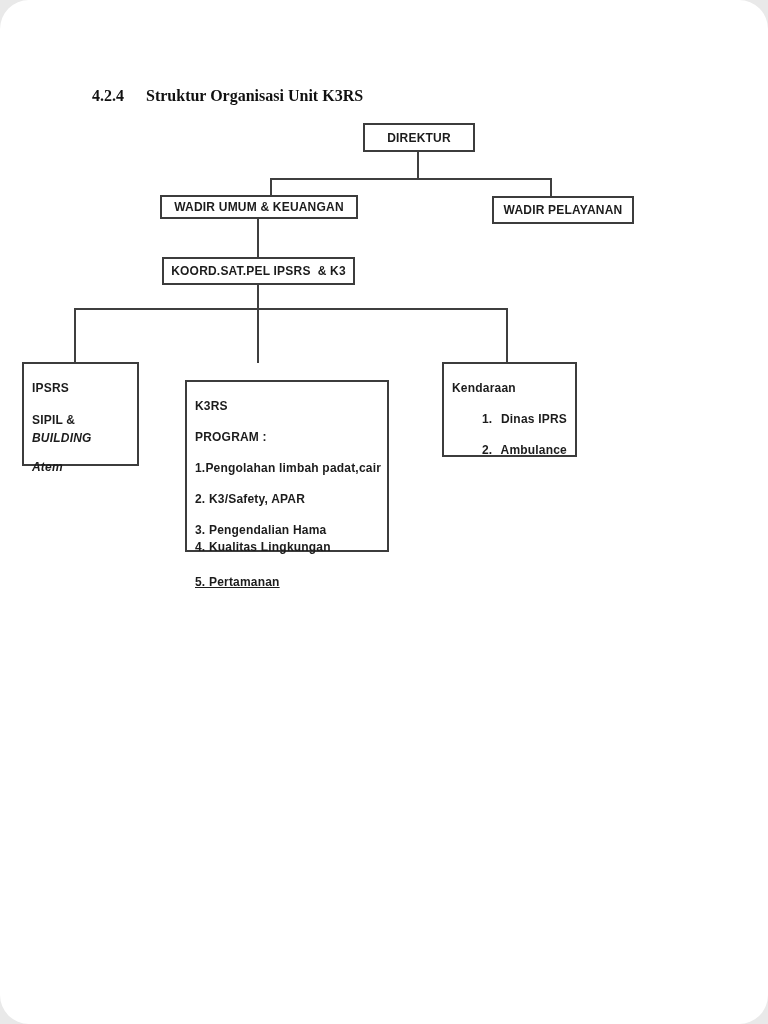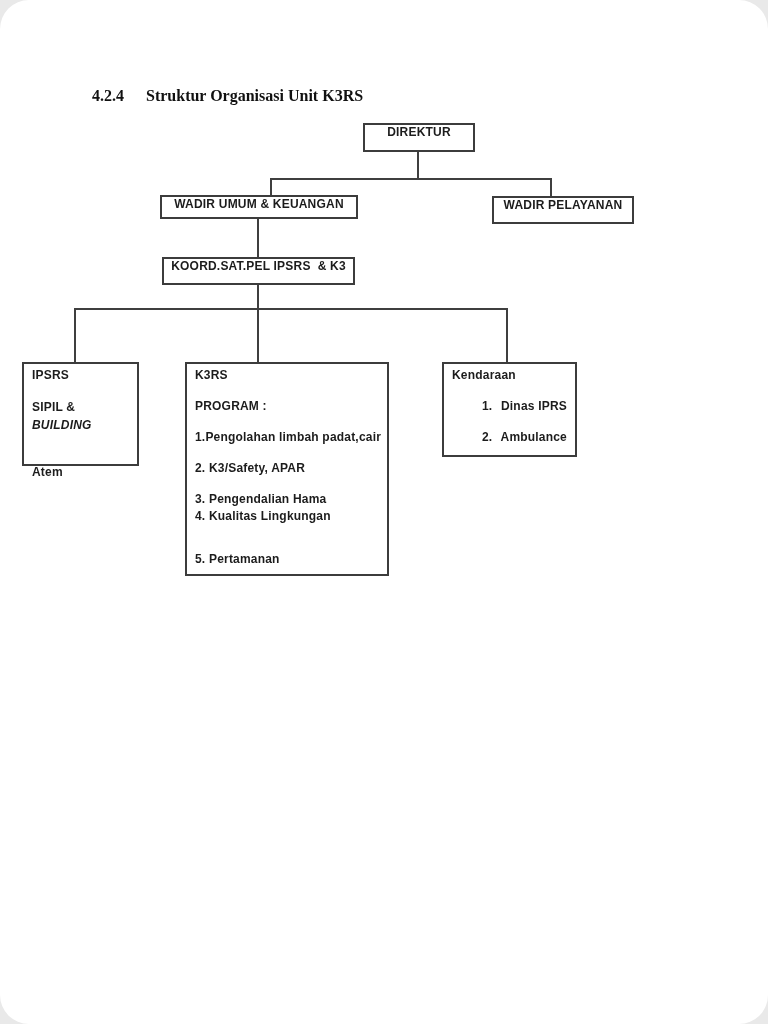--- a/index.html
+++ b/index.html
@@ -32,24 +32,24 @@
     position:absolute;
     border:2px solid #3c3c3c;
     background:#fff;
     box-sizing:border-box;
     font-weight:bold;
     font-size:12px;
     color:#1c1c1c;
     letter-spacing:0.2px;
   }
   .obox.center{
-    display:flex;align-items:flex-start;justify-content:center;
+    display:flex;align-items:center;justify-content:center;
     text-align:center;white-space:pre;
   }
-  .obox.list{padding:4px 8px;}
+  .obox.list{padding:17px 8px;}
   .bline{line-height:15px;white-space:nowrap;}
   
   .hline,.vline{position:absolute;background:#3f3f3f;}
   .hline{height:2px;}
   .vline{width:2px;}
   
   .krow{display:flex;line-height:15px;white-space:nowrap;}
   .krow .n{width:24px;text-align:left;margin-left:30px;}
 </style>
 </head>
@@ -87,31 +87,31 @@
     </div>
 
     <div class="obox center" style="left:162px;top:257px;width:193px;height:28px;">
       <span>KOORD.SAT.PEL IPSRS  &amp; K3</span>
     </div>
 
     <div class="obox list" style="left:22px;top:362px;width:117px;height:104px;">
       <div class="bline">IPSRS</div>
       <div class="bline" style="margin-top:17px;">SIPIL &amp;</div>
       <div class="bline" style="margin-top:3px;font-style:italic;">BUILDING</div>
-      <div class="bline" style="margin-top:32px;">Atem</div>
+      <div class="bline" style="margin-top:14px;font-style:italic;">Atem</div>
     </div>
 
-    <div class="obox list" style="left:185px;top:362px;width:204px;height:214px;">
+    <div class="obox list" style="left:185px;top:380px;width:204px;height:172px;">
       <div class="bline">K3RS</div>
       <div class="bline" style="margin-top:16px;">PROGRAM :</div>
       <div class="bline" style="margin-top:16px;">1.Pengolahan limbah padat,cair</div>
       <div class="bline" style="margin-top:16px;">2. K3/Safety, APAR</div>
       <div class="bline" style="margin-top:16px;">3. Pengendalian Hama</div>
       <div class="bline" style="margin-top:2px;">4. Kualitas Lingkungan</div>
-      <div class="bline" style="margin-top:28px;">5. Pertamanan</div>
+      <div class="bline" style="margin-top:20px;text-decoration:underline;">5. Pertamanan</div>
     </div>
 
     <div class="obox list" style="left:442px;top:362px;width:135px;height:95px;">
       <div class="bline">Kendaraan</div>
       <div class="krow" style="margin-top:16px;">
         <span class="n">1.</span>
         <span>Dinas IPRS</span>
       </div>
       <div class="krow" style="margin-top:16px;">
         <span class="n">2.</span>

